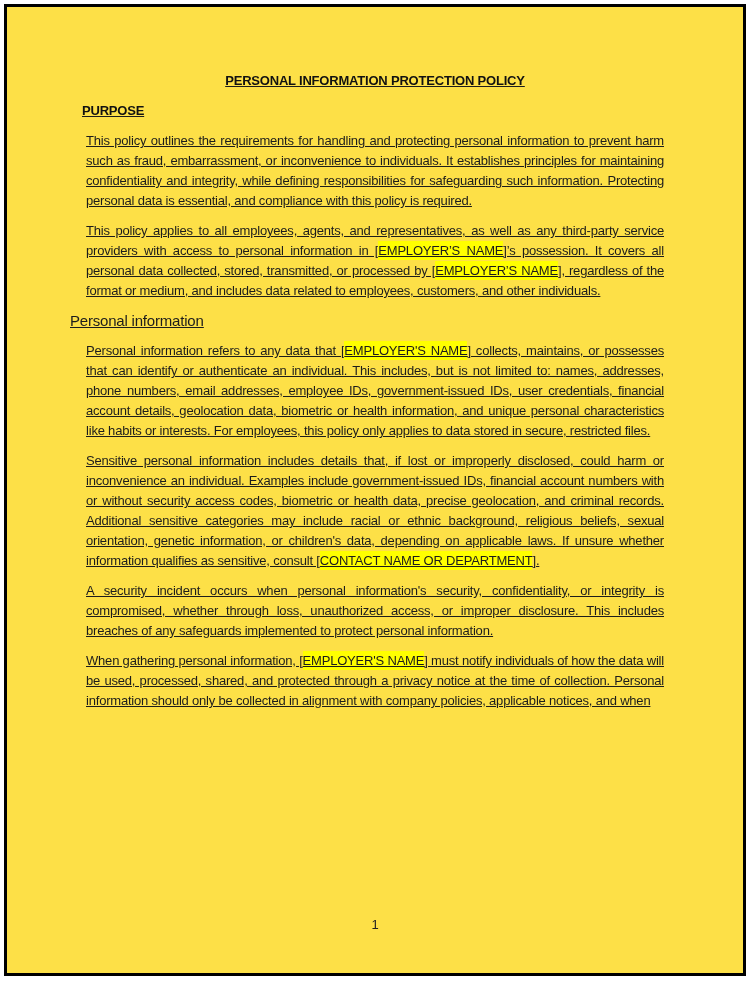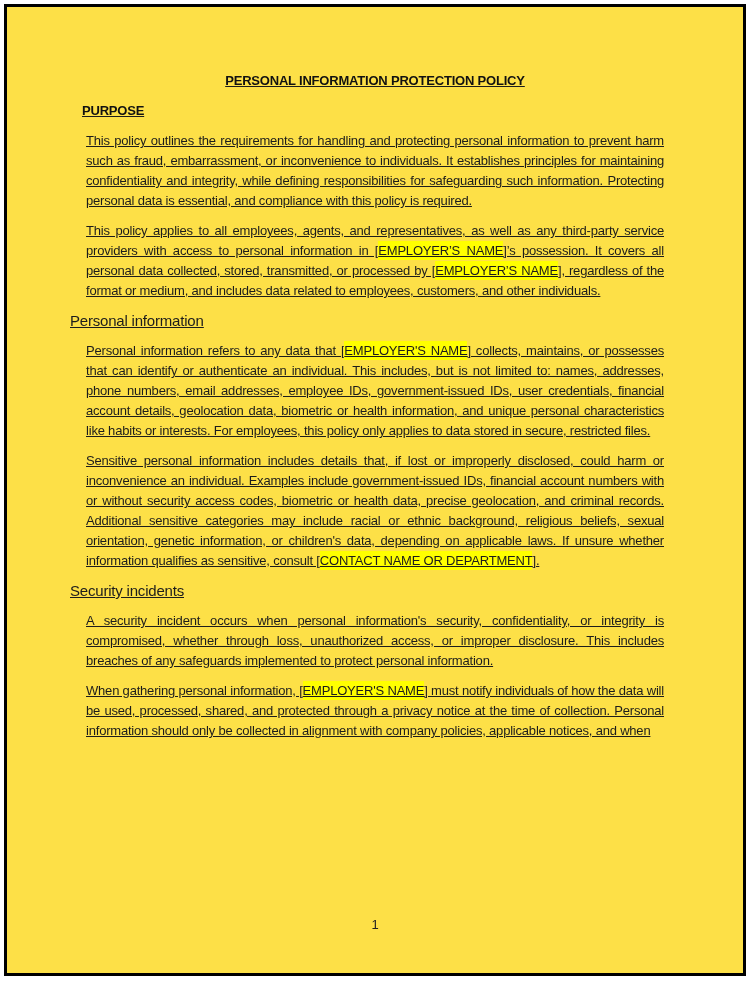--- a/index.html
+++ b/index.html
@@ -82,21 +82,20 @@
 
 
 
   <div class="subheading">Personal information</div>
 
   <p class="para"><span>Personal information refers to any data that [</span><span class="hl">EMPLOYER'S NAME</span><span>] collects, maintains, or possesses that can identify or authenticate an individual. This includes, but is not limited to: names, addresses, phone numbers, email addresses, employee IDs, government-issued IDs, user credentials, financial account details, geolocation data, biometric or health information, and unique personal characteristics like habits or interests. For employees, this policy only applies to data stored in secure, restricted files.</span></p>
 
 
   <p class="para"><span>Sensitive personal information includes details that, if lost or improperly disclosed, could harm or inconvenience an individual. Examples include government-issued IDs, financial account numbers with or without security access codes, biometric or health data, precise geolocation, and criminal records. Additional sensitive categories may include racial or ethnic background, religious beliefs, sexual orientation, genetic information, or children's data, depending on applicable laws. If unsure whether information qualifies as sensitive, consult [</span><span class="hl">CONTACT NAME OR DEPARTMENT</span><span>].</span></p>
 
-  <div class="subheading">Security incidents</div>
 
   <p class="para">A security incident occurs when personal information's security, confidentiality, or integrity is compromised, whether through loss, unauthorized access, or improper disclosure. This includes breaches of any safeguards implemented to protect personal information.</p>
 
 
   <p class="para"><span>When gathering personal information, [</span><span class="hl">EMPLOYER'S NAME</span><span>] must notify individuals of how the data will be used, processed, shared, and protected through a privacy notice at the time of collection. Personal information should only be collected in alignment with company policies, applicable notices, and when</span></p>
 
   <div class="page-number">1</div>
 
 </div>
 

